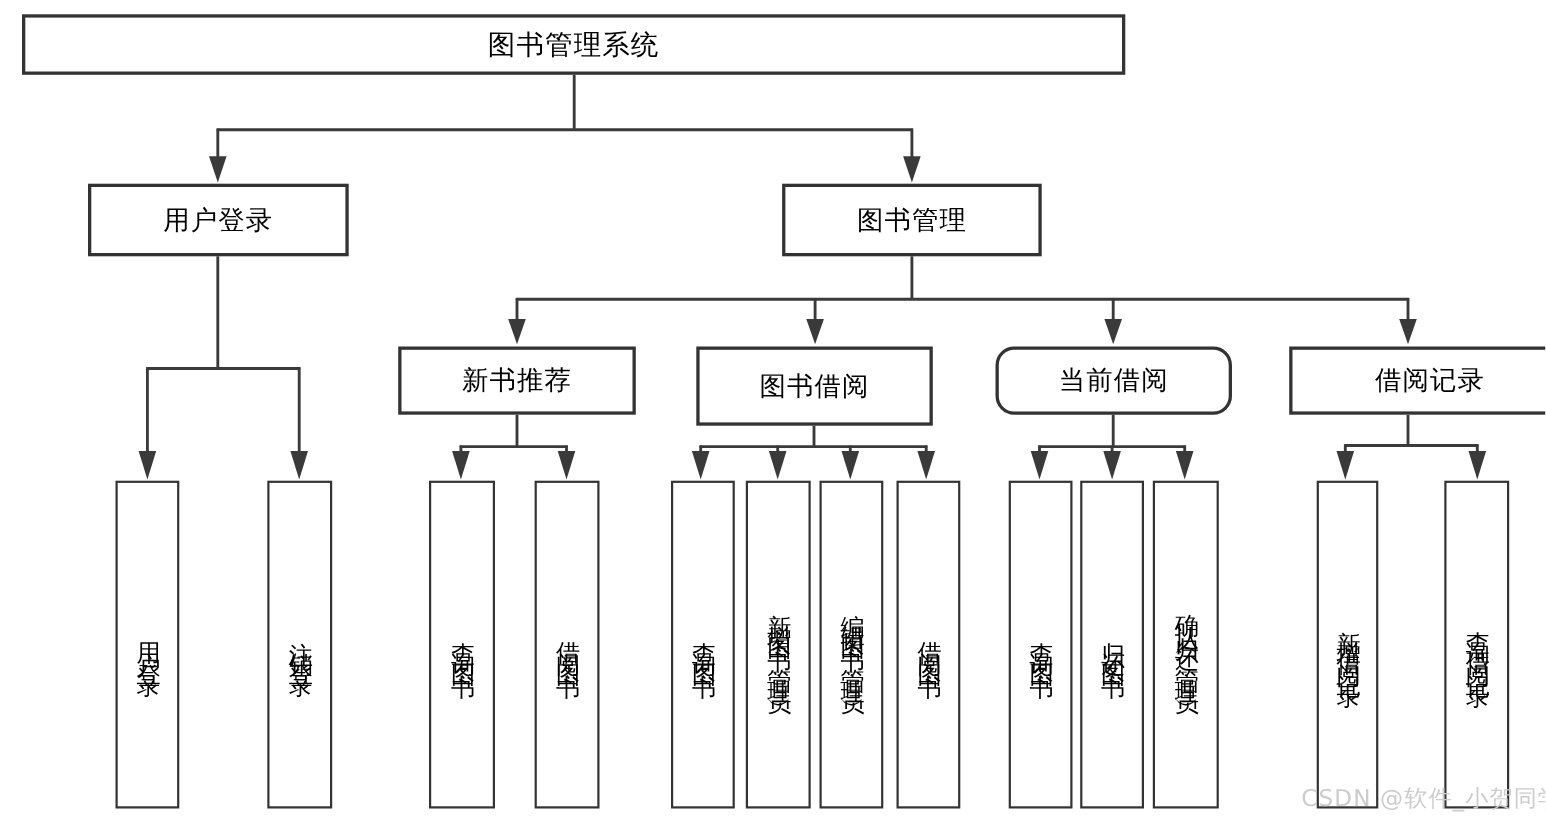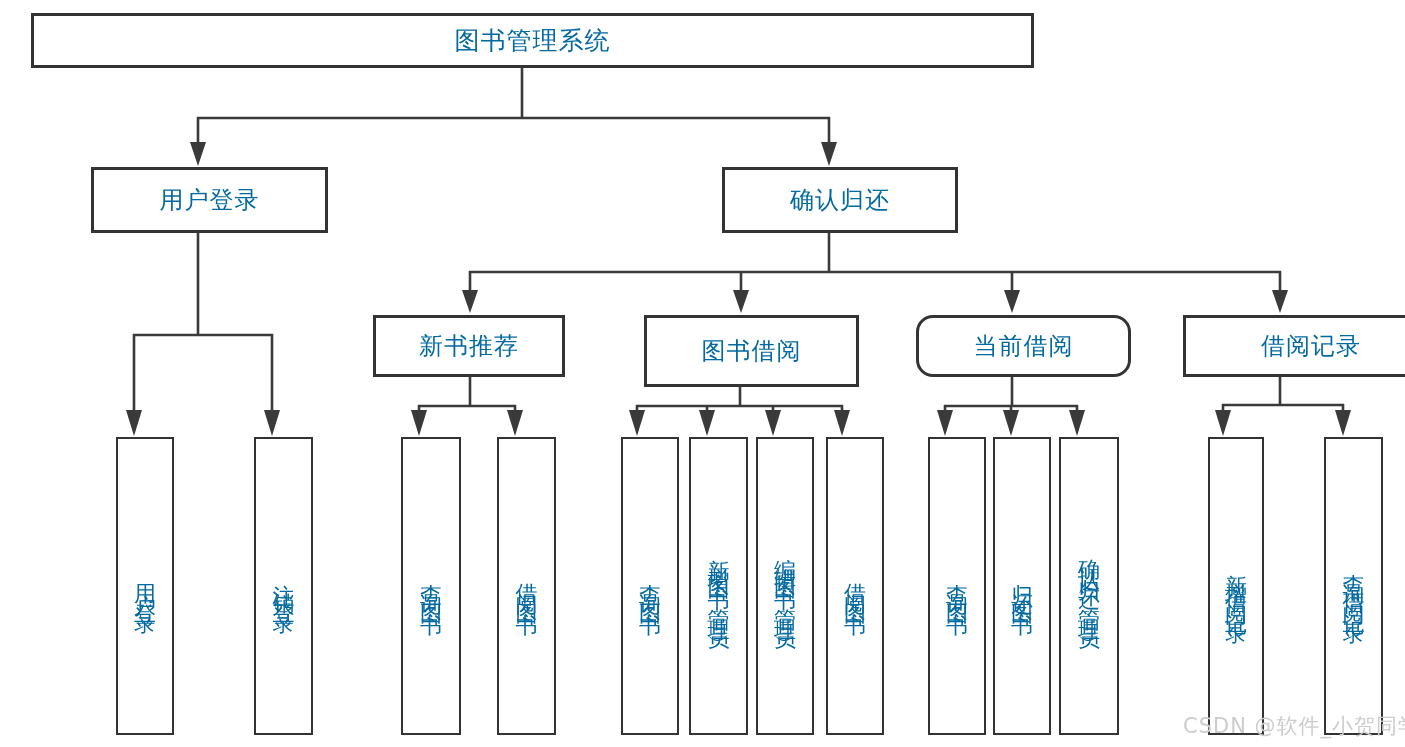--- a/index.html
+++ b/index.html
@@ -13,23 +13,22 @@
   .connectors{
     position:absolute;left:0;top:0;width:1405px;height:747px;
     z-index:1;
   }
   .node{
     position:absolute;
     box-sizing:border-box;
     border:3px solid #333333;
     background:#ffffff;
     display:flex;align-items:center;justify-content:center;
-    color:#0369a1;
+    color:#000000;
     z-index:2;
-    margin-left:11px;
   }
   .hnode{font-size:24px;letter-spacing:1px;}
   .root{font-size:25px;}
   .leaf{
     border-width:2.5px;
     font-size:22px;
   }
   .leaf .vtext{
     writing-mode:vertical-rl;
     text-orientation:mixed;
@@ -131,24 +130,24 @@
   </svg>
 
   <div class="node hnode root" style="left:20px;top:13px;width:1003px;height:55px;">
     <span>图书管理系统</span>
   </div>
 
   <div class="node hnode" style="left:80px;top:167px;width:237px;height:66px;">
     <span>用户登录</span>
   </div>
   <div class="node hnode" style="left:711px;top:167px;width:236px;height:66px;">
-    <span>确认归还</span>
-  </div>
-
-  <div class="node hnode" style="left:362px;top:315px;width:192px;height:62px;">
+    <span>图书管理</span>
+  </div>
+
+  <div class="node hnode" style="left:362px;top:315px;width:216px;height:62px;">
     <span>新书推荐</span>
   </div>
   <div class="node hnode" style="left:633px;top:315px;width:215px;height:72px;">
     <span>图书借阅</span>
   </div>
   <div class="node hnode" style="left:905px;top:315px;width:215px;height:62px;border-radius:17px;">
     <span>当前借阅</span>
   </div>
   <div class="node hnode" style="left:1172px;top:315px;width:256px;height:62px;">
     <span>借阅记录</span>

